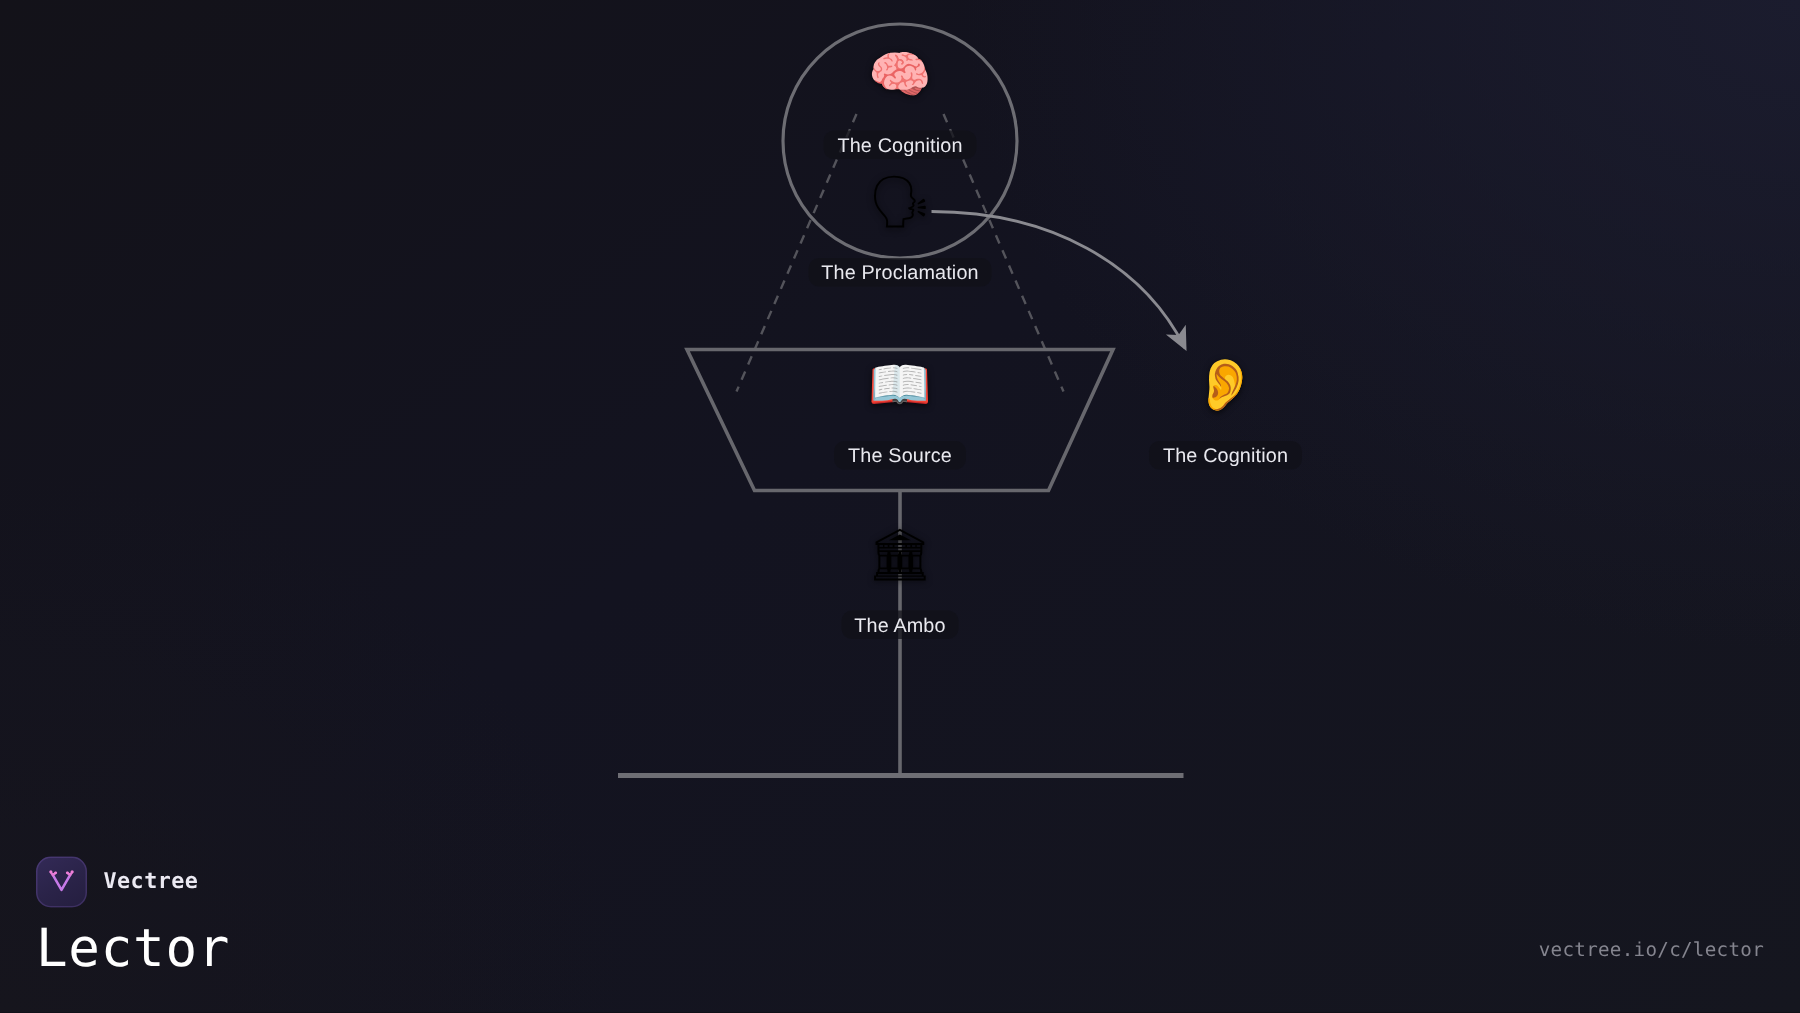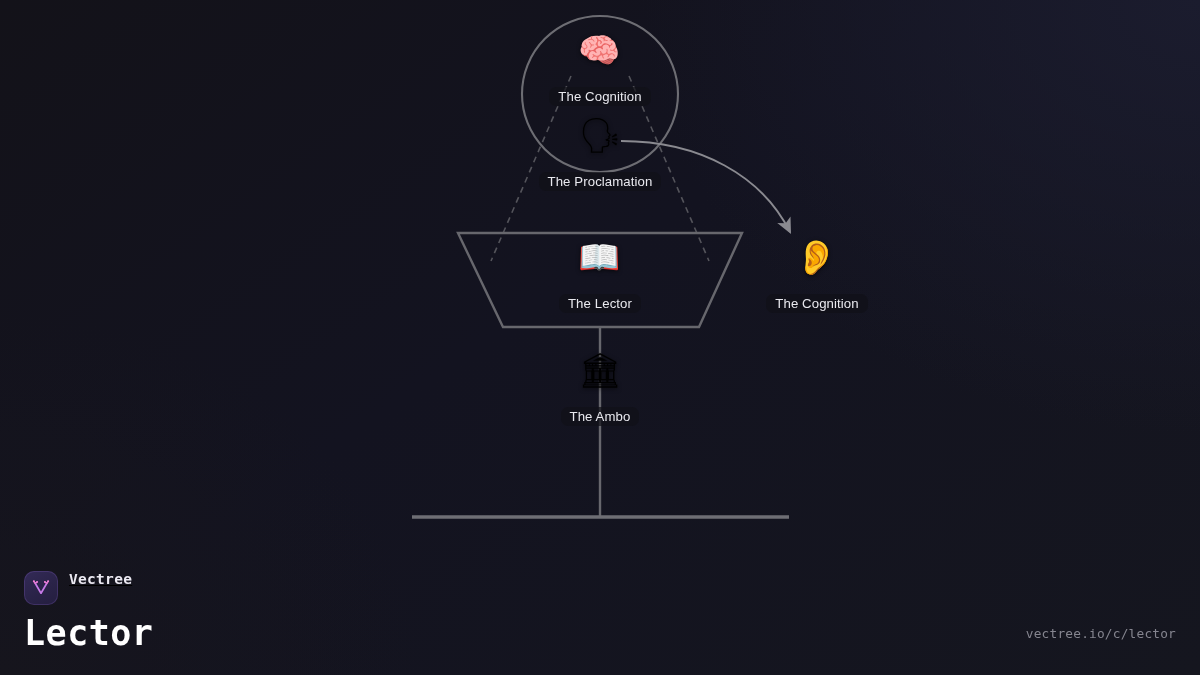--- a/index.html
+++ b/index.html
@@ -57,24 +57,23 @@
   }
 
   
   #brand {
     position: absolute;
     left: 24px;
     bottom: 22px;
   }
   #brand-row {
     display: flex;
-    align-items: flex-start;
+    align-items: center;
     gap: 11px;
     margin-bottom: 8px;
-    text-decoration: underline;
   }
   #brand-mark {
     width: 34px;
     height: 34px;
     border-radius: 10px;
     background: linear-gradient(150deg, #332a57 0%, #2a2348 55%, #241e3f 100%);
     box-shadow: 0 0 0 1px rgba(150,110,220,0.22) inset;
     display: flex;
     align-items: center;
     justify-content: center;
@@ -82,21 +81,21 @@
   }
   #brand-name {
     font-family: "DejaVu Sans Mono", monospace;
     font-weight: bold;
     font-size: 14.5px;
     color: #ebe9f2;
     letter-spacing: 0.3px;
   }
   #brand-title {
     font-family: "DejaVu Sans Mono", monospace;
-    font-weight: bold;
+    font-weight: normal;
     font-size: 35px;
     line-height: 40px;
     color: #ffffff;
     letter-spacing: 0.5px;
   }
   #site-url {
     position: absolute;
     right: 24px;
     bottom: 34px;
     font-family: "DejaVu Sans Mono", monospace;
@@ -136,21 +135,21 @@
     <span class="label">The Cognition</span>
   </div>
 
   <div class="node" style="left:600px; top:115px;">
     <span class="glyph">🗣</span>
     <span class="label">The Proclamation</span>
   </div>
 
   <div class="node" style="left:600px; top:237px;">
     <span class="glyph">📖</span>
-    <span class="label">The Lector</span>
+    <span class="label">The Source</span>
   </div>
 
   <div class="node" style="left:817px; top:237px;">
     <span class="glyph">👂</span>
     <span class="label">The Cognition</span>
   </div>
 
   <div class="node" style="left:600px; top:350px;">
     <span class="glyph">🏛</span>
     <span class="label">The Ambo</span>

